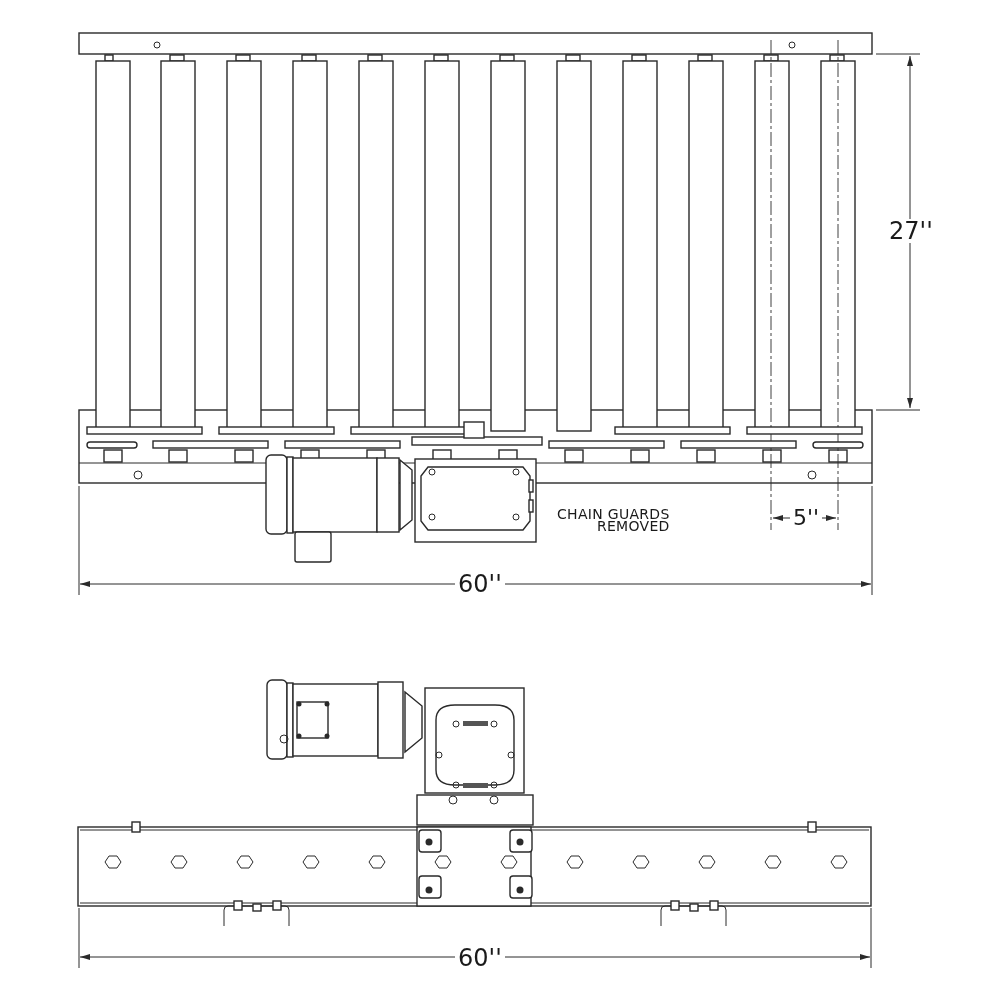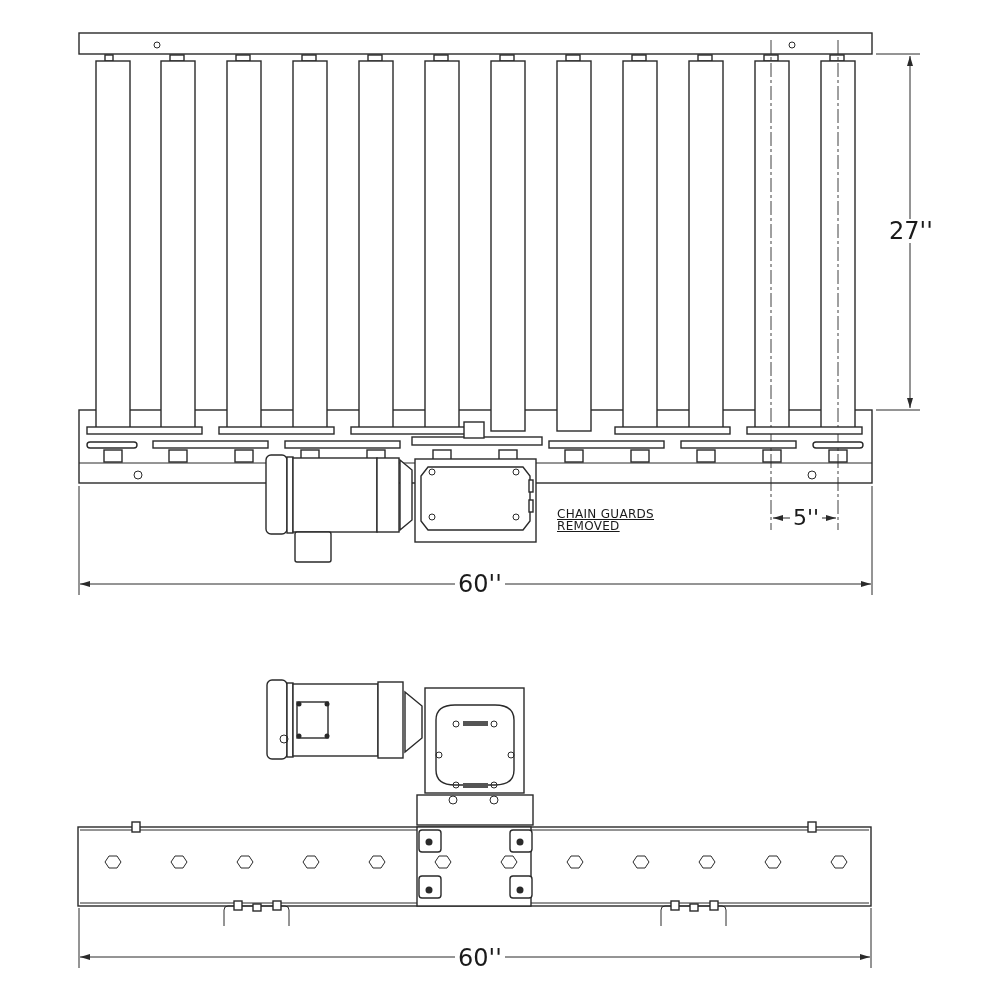--- a/index.html
+++ b/index.html
@@ -2,23 +2,23 @@
 <html><head>
 <meta charset="utf-8">
 <style>
   html, body { margin: 0; padding: 0; background: #ffffff; }
   body { width: 1000px; height: 1000px; position: relative; overflow: hidden; font-family: "DejaVu Sans", sans-serif; }
   svg { position: absolute; left: 0; top: 0; }
   .ln { stroke: #2a2a2a; stroke-width: 1.4; fill: #ffffff; }
   .thin { stroke: #2a2a2a; stroke-width: 1; fill: none; }
   .dim { stroke: #2a2a2a; stroke-width: 1; fill: none; }
   .center { stroke: #2a2a2a; stroke-width: 0.9; fill: none; stroke-dasharray: 14 3 3 3; }
-  .label { position: absolute; color: #1a1a1a; font-family: "DejaVu Sans", sans-serif; white-space: nowrap; background: #ffffff; line-height: 1; }
+  .label { position: absolute; color: #1a1a1a; font-family: "DejaVu Sans", sans-serif; white-space: nowrap; background: #ffffff; line-height: 1; text-align: right; }
   .dimtxt { font-size: 24px; padding: 0 3px; }
-  .note { font-size: 12px; line-height: 12px; letter-spacing: 0.3px; background: transparent; text-decoration: underline; }
+  .note { font-size: 14px; line-height: 12px; letter-spacing: 0.3px; background: transparent; }
 </style>
 </head>
 <body>
 
 <svg width="1000" height="1000" viewBox="0 0 1000 1000">
 
   <g>
 
     <rect class="ln" x="79" y="33" width="793" height="21"></rect>
     <circle class="thin" cx="157" cy="45" r="3"></circle>

